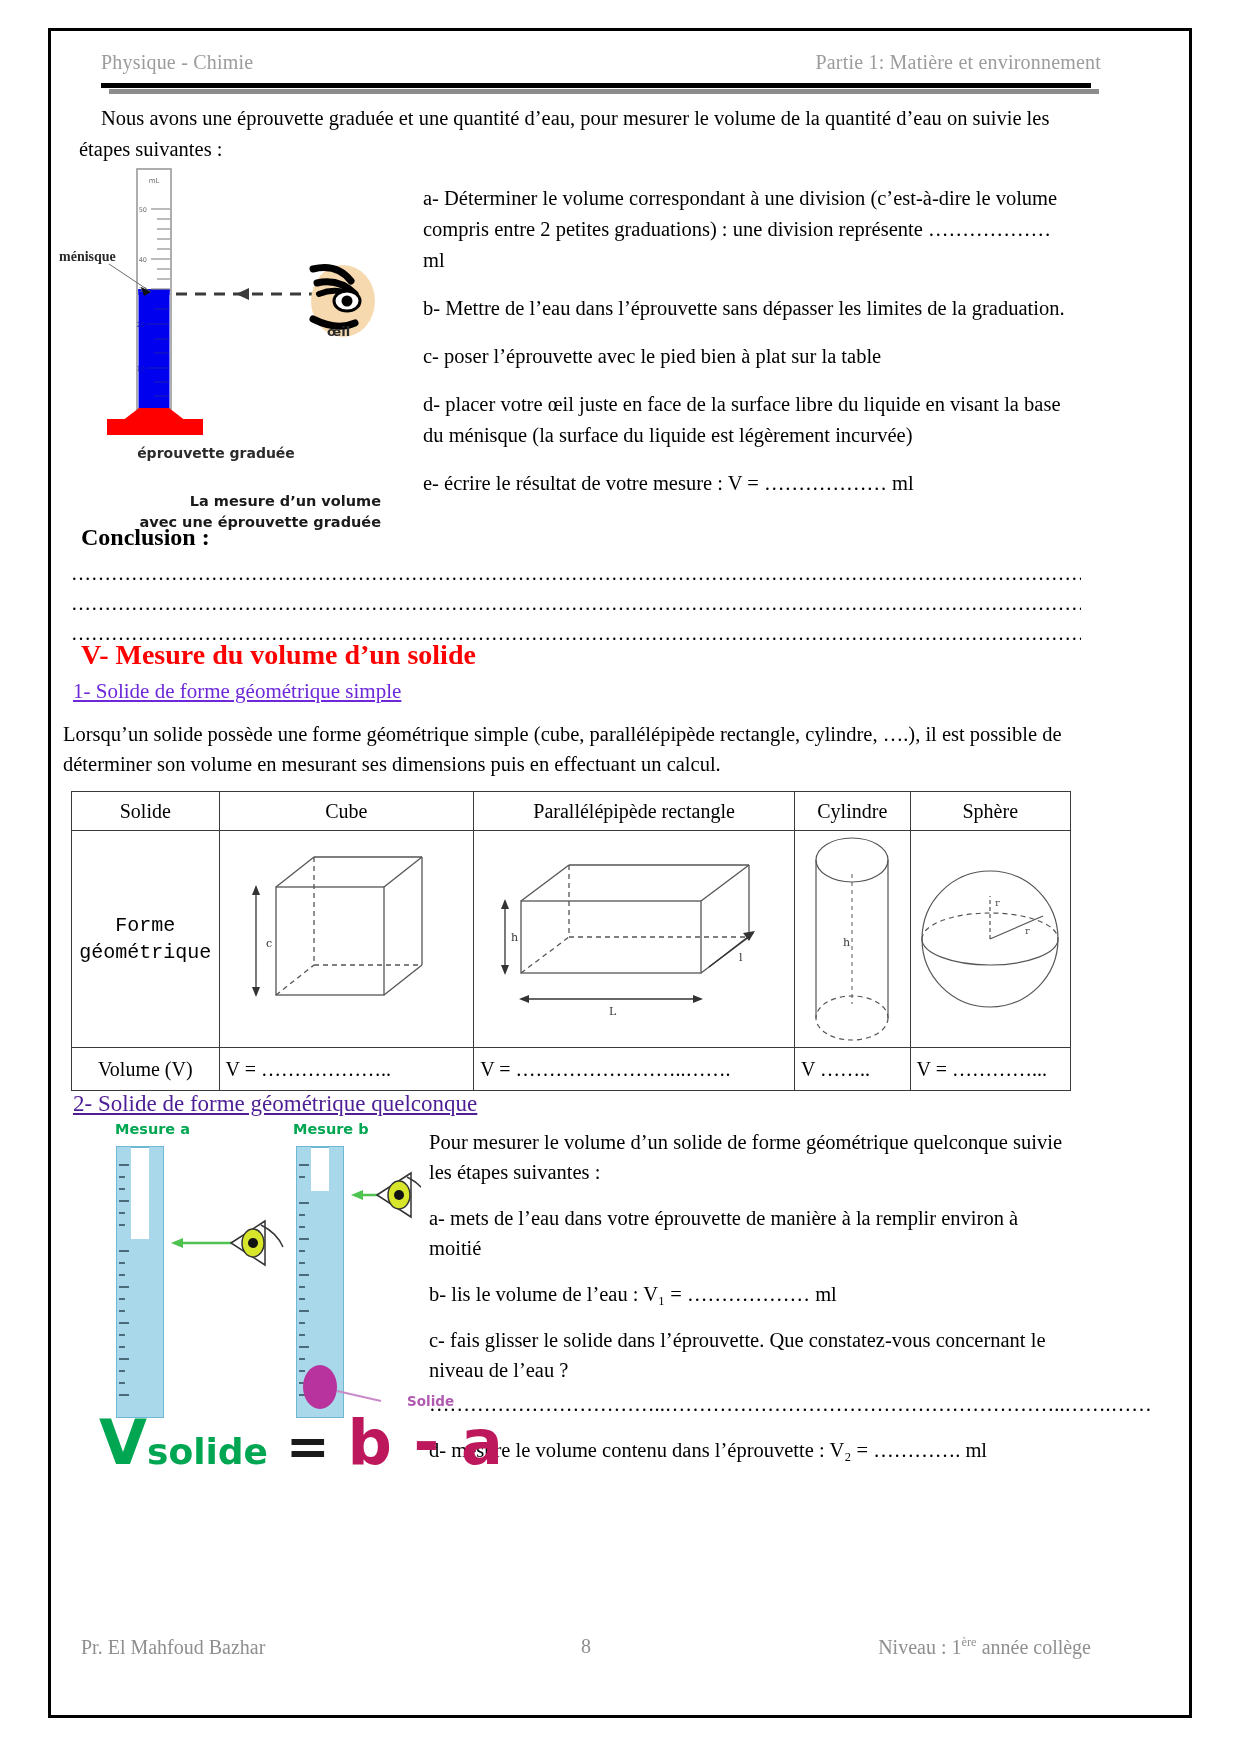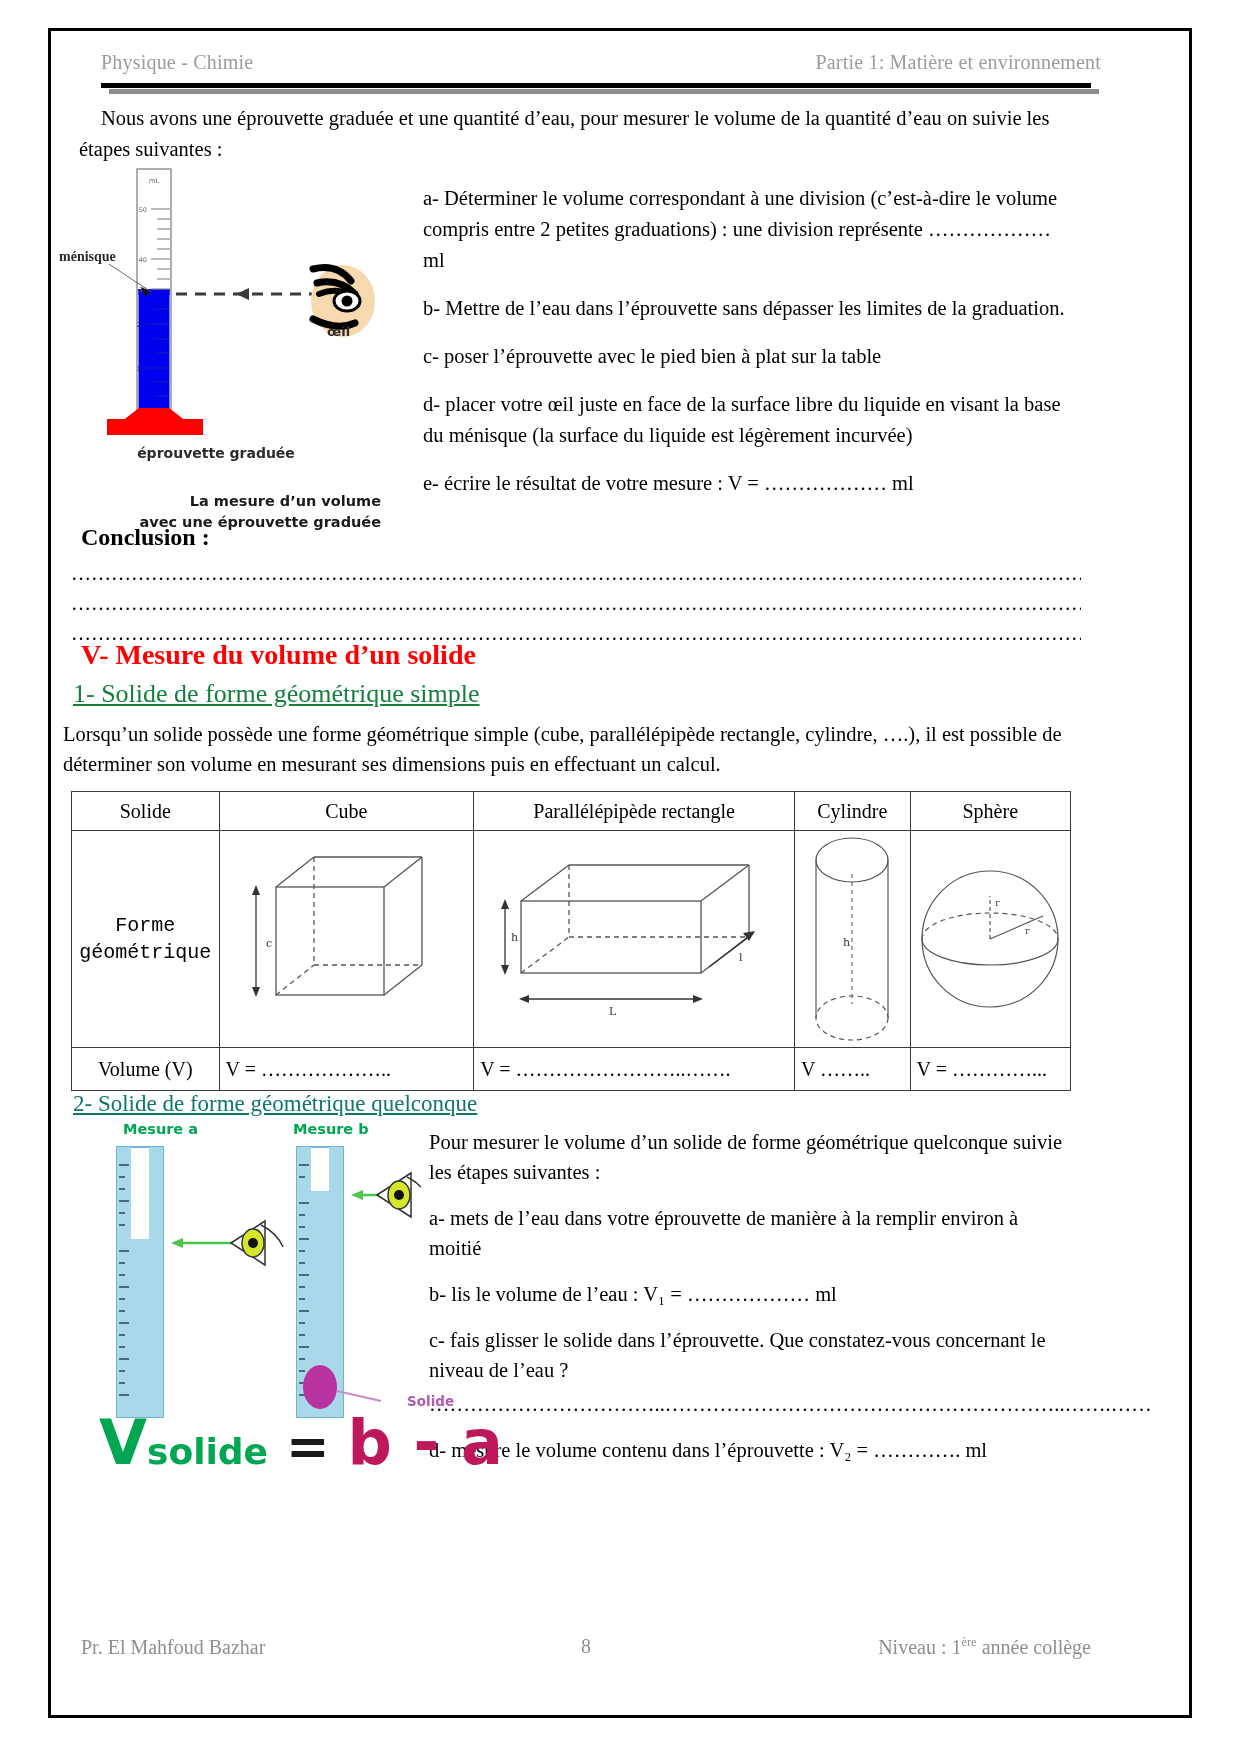--- a/index.html
+++ b/index.html
@@ -170,22 +170,22 @@
     left: 30px;
     top: 608px;
     font-size: 28px;
     font-weight: bold;
     color: #ff0000;
   }
   .sub-1 {
     position: absolute;
     left: 22px;
     top: 648px;
-    font-size: 26px;
-    color: #15803d;
+    font-size: 21px;
+    color: #6d28d9;
     text-decoration: underline;
   }
   .lorsqu {
     left: 12px;
     top: 688px;
     width: 1020px;
     line-height: 30px;
   }
 
   
@@ -213,21 +213,21 @@
   .c4 { width: 108px; }
   .c5 { width: 150px; }
   .forme-cell { text-align: center; line-height: 27px; font-family: Liberation Mono, monospace; }
 
   
   .sub-2 {
     position: absolute;
     left: 22px;
     top: 1060px;
     font-size: 23px;
-    color: #0f766e;
+    color: #4c1d95;
     text-decoration: underline;
   }
   .steps2 {
     position: absolute;
     left: 378px;
     top: 1092px;
     width: 640px;
     font-size: 20.5px;
     line-height: 30px;
   }
@@ -516,21 +516,21 @@
         <td>V = ……………………..…….</td>
         <td>V ……..</td>
         <td>V = …………...</td>
       </tr>
     </tbody>
   </table>
 
   <div class="sub-2">2- Solide de forme géométrique quelconque</div>
 
   <div class="fig2">
-    <div class="mes-label" style="left:42px; top:0px;">Mesure a</div>
+    <div class="mes-label" style="left:34px; top:0px;">Mesure a</div>
     <div class="mes-label" style="left:212px; top:0px;">Mesure b</div>
     <svg width="340" height="300" viewBox="0 0 340 300" style="position:absolute; left:0; top:22px;">
 
       <rect x="36" y="4" width="46" height="270" fill="#ffffff" stroke="#6fb8d4" stroke-width="2"></rect>
       <rect x="36" y="4" width="14" height="270" fill="#a8d8ea"></rect>
       <rect x="68" y="4" width="14" height="270" fill="#a8d8ea"></rect>
       <rect x="37" y="96" width="44" height="178" fill="#a8d8ea"></rect>
       <path d="M37 96 q22 9 44 0 v6 h-44 z" fill="#a8d8ea"></path>
       <g stroke="#4a6b7a" stroke-width="2">
         <line x1="38" y1="22" x2="48" y2="22"></line>

